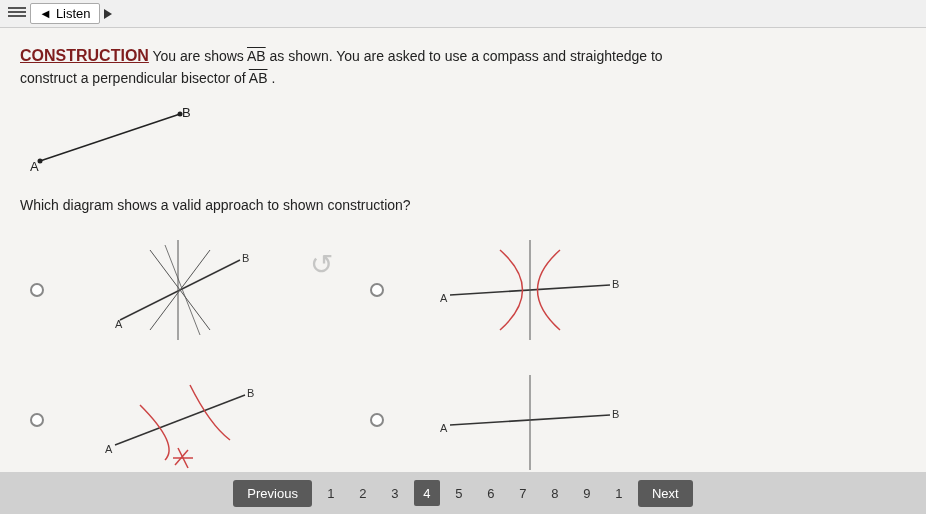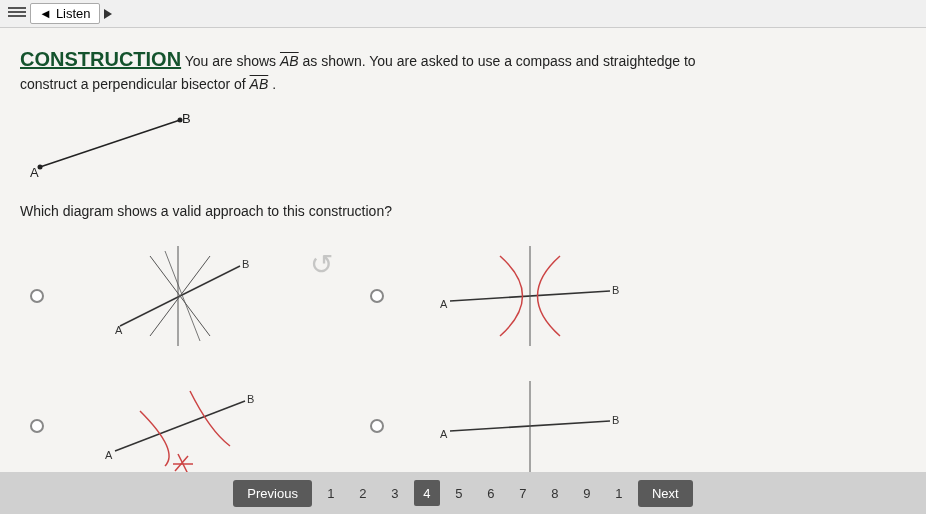--- a/index.html
+++ b/index.html
@@ -63,26 +63,25 @@
     .question-text {
       font-size: 14px;
       color: #222;
       line-height: 1.5;
       margin-bottom: 10px;
       max-width: 700px;
     }
     .construction-label {
       font-weight: bold;
       text-decoration: underline;
-      color: #14532d;
-      font-size: 20px;
+      color: #7f1d1d;
+      font-size: 16px;
     }
     .overline {
       text-decoration: overline;
-      font-style: italic;
     }
     .diagram-ab {
       position: relative;
       width: 220px;
       height: 90px;
       margin-bottom: 8px;
     }
     .sub-question {
       font-size: 14px;
       color: #222;
@@ -190,21 +189,21 @@
 
       <circle cx="20" cy="62" r="2.5" fill="#222"></circle>
       <text x="10" y="72" font-size="13" fill="#222" font-family="Arial">A</text>
 
       <circle cx="160" cy="15" r="2.5" fill="#222"></circle>
       <text x="162" y="18" font-size="13" fill="#222" font-family="Arial">B</text>
 
     </svg>
   </div>
 
-  <div class="sub-question">Which diagram shows a valid approach to this construction?</div>
+  <div class="sub-question">Which diagram shows a valid approach to shown construction?</div>
 
   <div class="answers-grid">
 
     <div class="answer-cell">
       <div class="radio-btn"></div>
       <svg class="diagram-canvas" viewBox="0 0 260 120">
 
         <line x1="60" y1="90" x2="180" y2="30" stroke="#333" stroke-width="1.5"></line>
         <text x="55" y="98" font-size="11" fill="#333">A</text>
         <text x="182" y="32" font-size="11" fill="#333">B</text>

